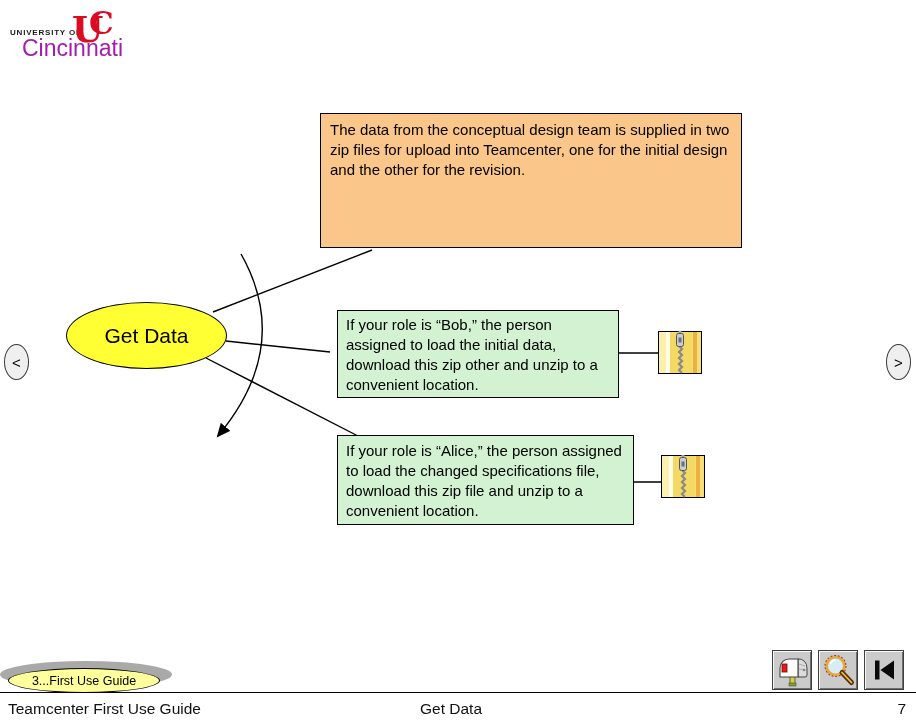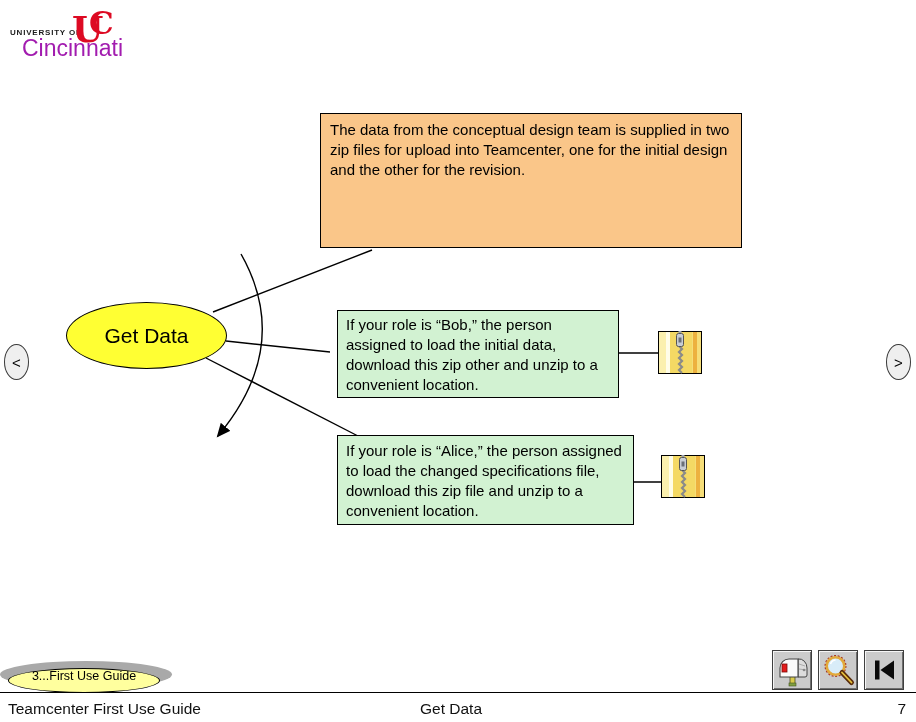--- a/index.html
+++ b/index.html
@@ -43,21 +43,21 @@
            border-radius:50%;background:#EFEFEF;display:flex;align-items:center;
            justify-content:center;font-size:15px;box-sizing:border-box;cursor:pointer;}
   #nav-prev{left:4px;top:344px;}
   #nav-next{left:886px;top:344px;}
 
   
   #badge-shadow{position:absolute;left:0px;top:661px;width:172px;height:27px;
                 background:#A9A9A9;border-radius:50%;}
   #badge{position:absolute;left:8px;top:668px;width:152px;height:25px;
          background:#FFFF9E;border:1px solid #000;border-radius:50%;
-         display:flex;align-items:flex-start;justify-content:center;font-size:12.5px;
+         display:flex;align-items:center;justify-content:center;font-size:12.5px;
          box-sizing:border-box;cursor:pointer;}
 
   
   #footer-line{position:absolute;left:0;top:692px;width:916px;height:1px;background:#000;}
   .footer-text{position:absolute;top:700px;font-size:15.5px;color:#111;}
   #footer-left{left:8px;}
   #footer-center{left:420px;}
   #footer-right{right:10px;}
 
   

